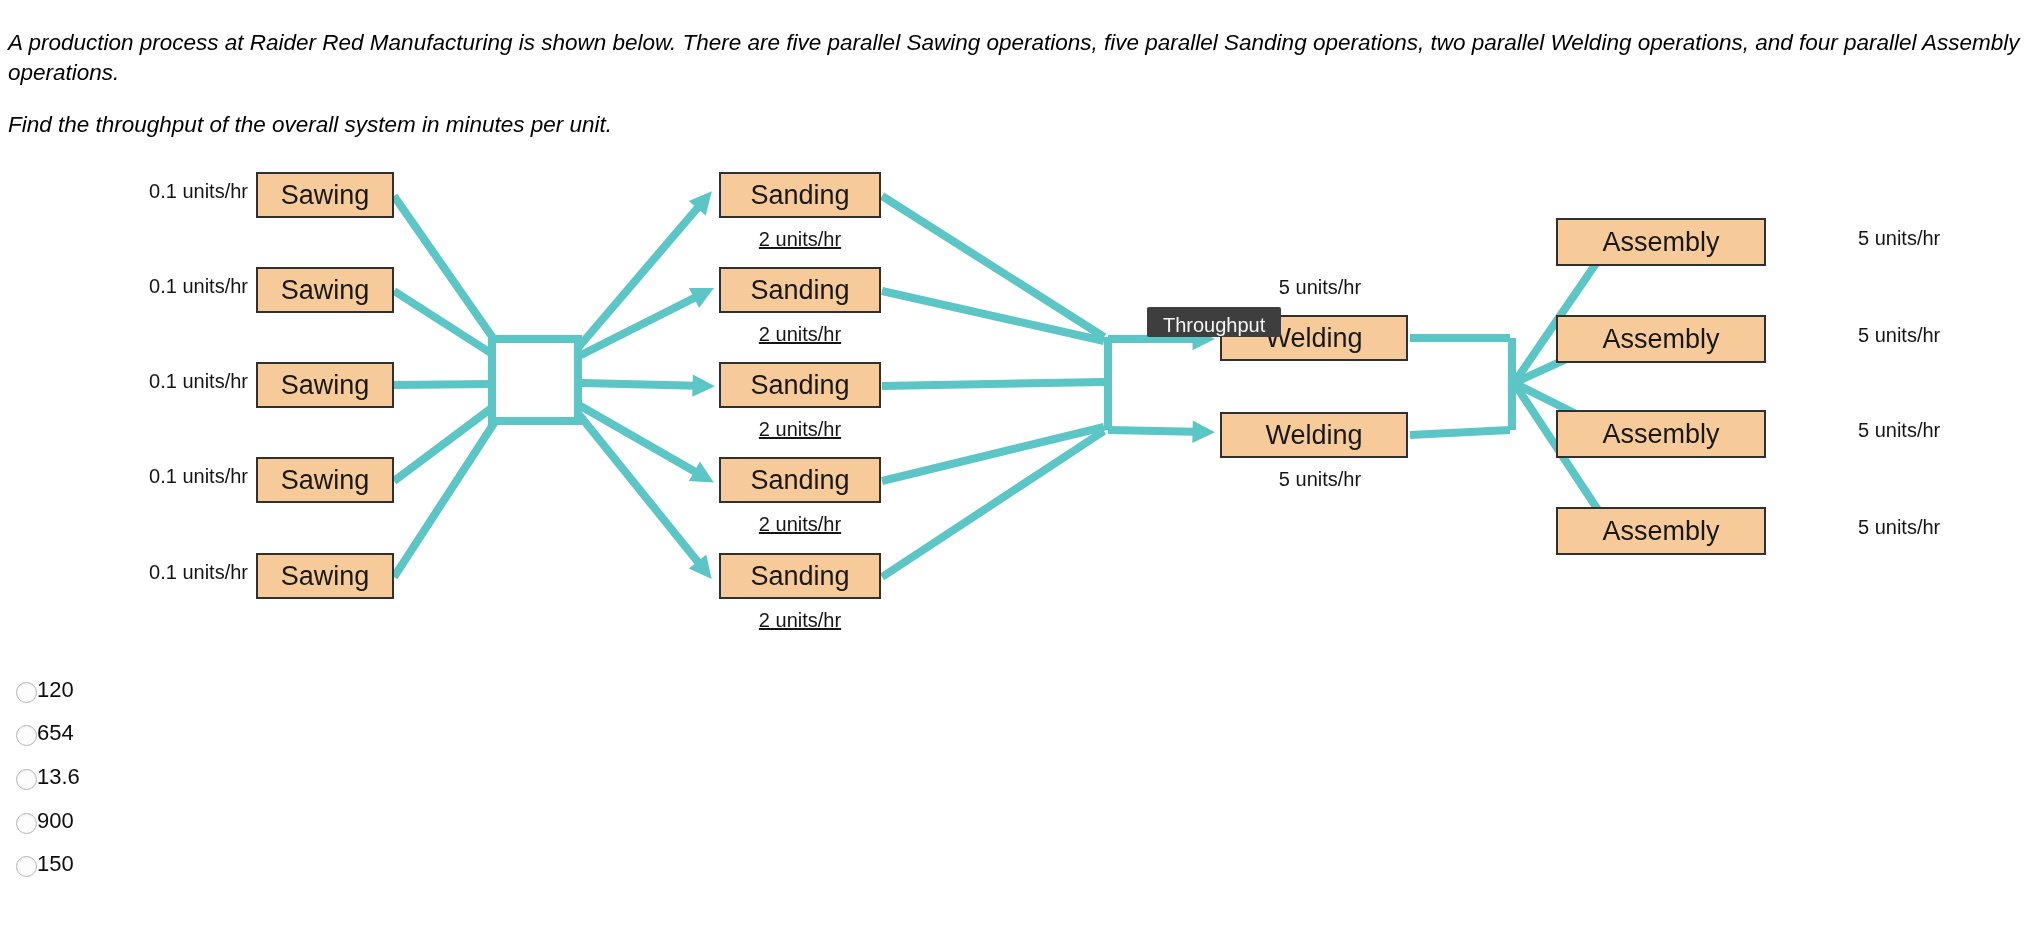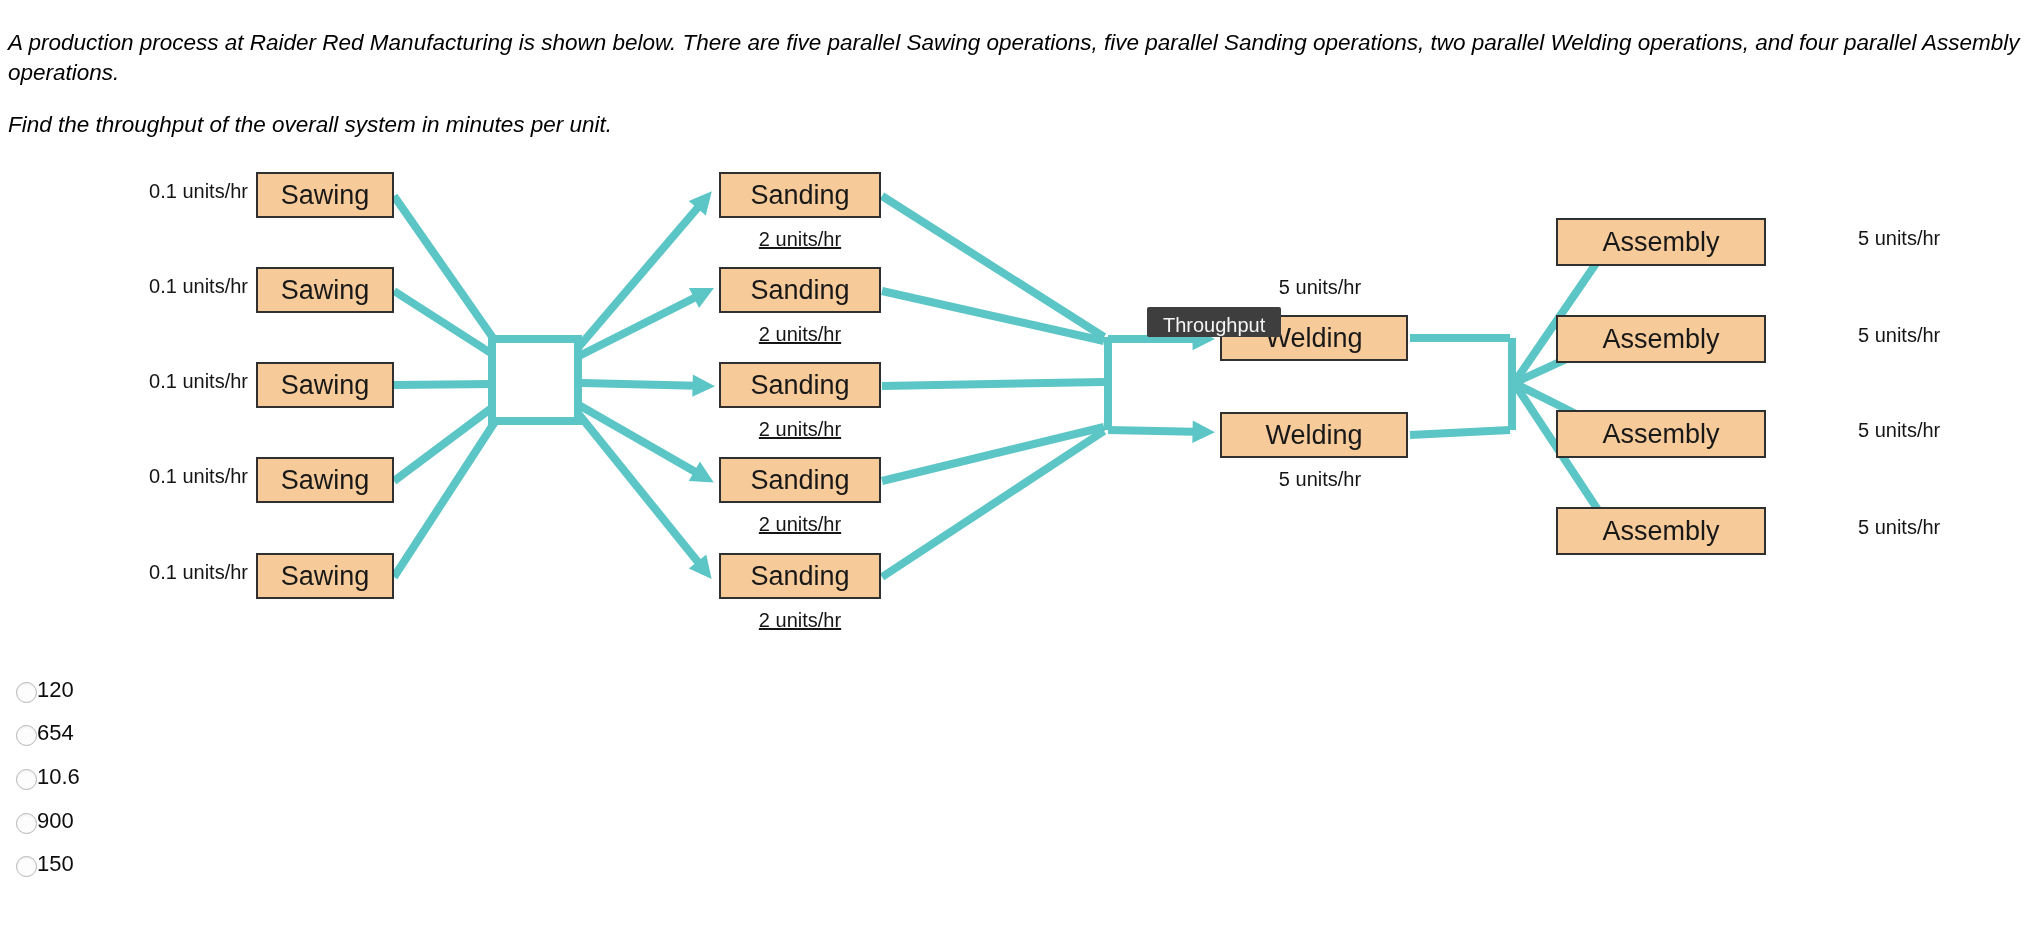--- a/index.html
+++ b/index.html
@@ -155,21 +155,21 @@
 <div class="opt-row" style="top:679px">
   <input type="radio" name="answer" class="radio" style="">
   <span class="opt-label">120</span>
 </div>
 <div class="opt-row" style="top:722px">
   <input type="radio" name="answer" class="radio" style="">
   <span class="opt-label">654</span>
 </div>
 <div class="opt-row" style="top:766px">
   <input type="radio" name="answer" class="radio" style="">
-  <span class="opt-label">10.6</span>
+  <span class="opt-label">13.6</span>
 </div>
 <div class="opt-row" style="top:810px">
   <input type="radio" name="answer" class="radio" style="">
   <span class="opt-label">900</span>
 </div>
 <div class="opt-row" style="top:853px">
   <input type="radio" name="answer" class="radio" style="">
   <span class="opt-label">150</span>
 </div>
 

